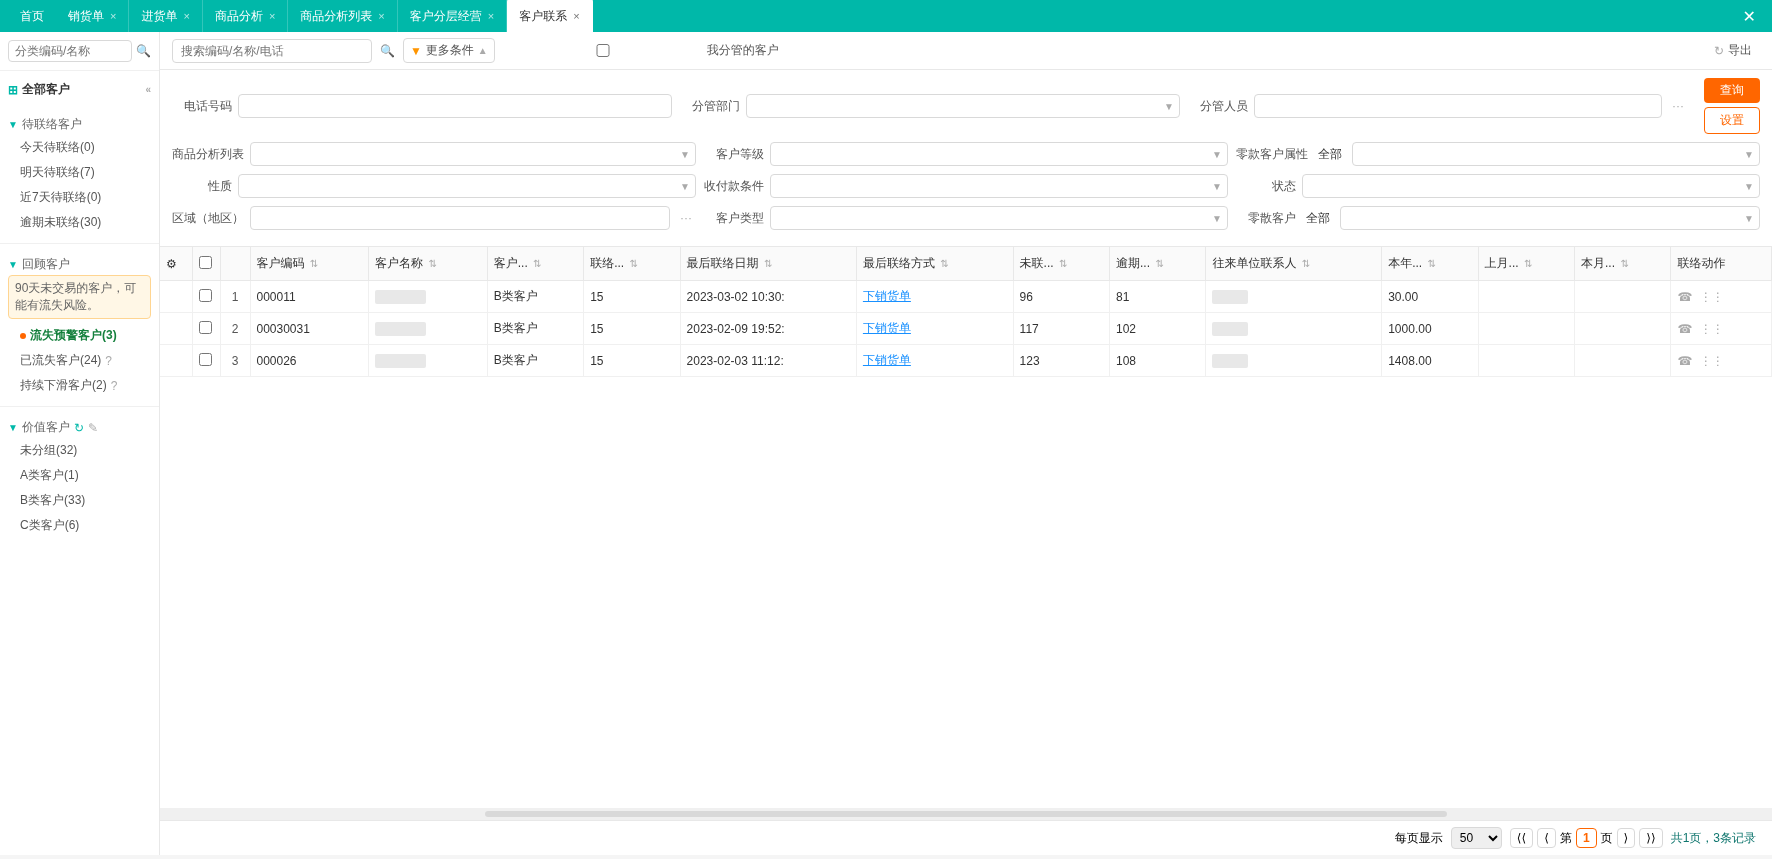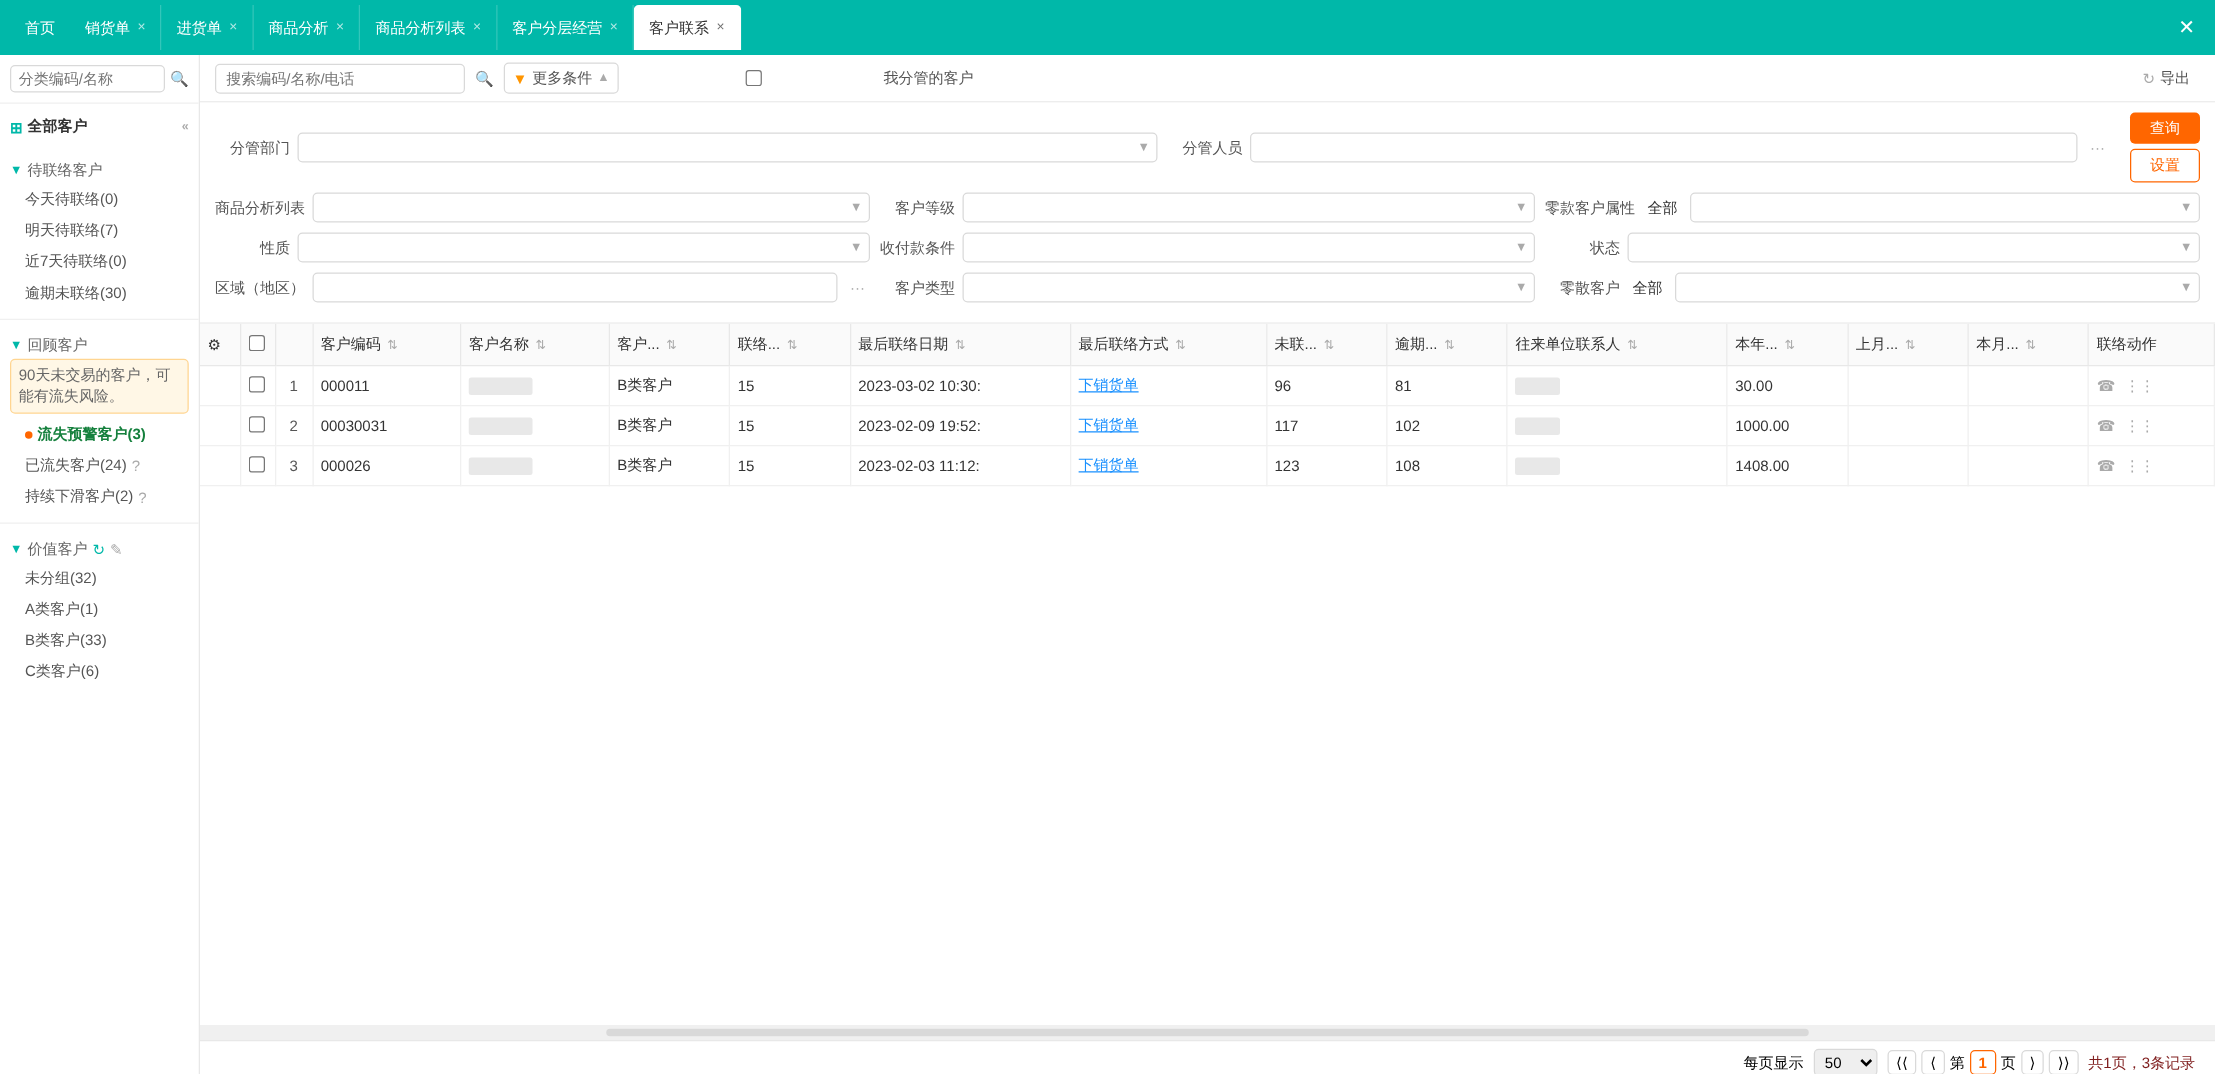--- a/index.html
+++ b/index.html
@@ -1,21 +1,21 @@
 <!DOCTYPE html>
 <html><head>
   <meta charset="utf-8">
   <style>
     * { box-sizing: border-box; margin: 0; padding: 0; font-family: 'Microsoft YaHei', Arial, sans-serif; font-size: 12px; }
     body { background: #f5f5f5; overflow: hidden; }
 
     
     .top-tabbar {
       display: flex; align-items: center;
-      background: #00b8a9; height: 44px;
+      background: #00b8a9; height: 32px;
       padding: 0 8px;
     }
     .top-tab {
       display: flex; align-items: center;
       padding: 0 12px; height: 36px; cursor: pointer;
       color: #fff; font-size: 13px; white-space: nowrap;
       border-right: 1px solid rgba(255,255,255,0.2);
     }
     .top-tab.active {
       background: #fff; color: #333;
@@ -164,21 +164,21 @@
     }
     .page-nav { display: flex; align-items: center; gap: 4px; }
     .page-nav button {
       border: 1px solid #d9d9d9; background: #fff;
       padding: 2px 6px; cursor: pointer; border-radius: 4px; font-size: 12px;
     }
     .page-nav .page-num {
       color: #ff6600; font-weight: bold; padding: 2px 6px;
       border: 1px solid #ff6600; border-radius: 4px;
     }
-    .page-info { color: #7f1d1d; }
+    .page-info { color: #0f766e; }
 
     
     .scroll-bar-area {
       height: 12px; background: #f0f0f0;
       display: flex; align-items: center; padding: 0 4px;
     }
     .scroll-thumb {
       height: 6px; width: 60%; background: #d9d9d9; border-radius: 3px;
       margin: 0 auto;
     }
@@ -310,20 +310,24 @@
       </label>
       <div class="export-btn">
         <span style="color:#aaa">↻</span>
         <span>导出</span>
       </div>
     </div>
 
     <div class="expand-panel">
 
       <div class="filter-row">
+        <div class="filter-field">
+          <label>电话号码</label>
+          <input class="filter-input" type="text" style="">
+        </div>
         <div class="filter-field">
           <label>分管部门</label>
           <div class="select-wrapper">
             <select class="filter-select"></select>
             <span class="chevron">▼</span>
           </div>
         </div>
         <div class="filter-field">
           <label>分管人员</label>
           <input class="filter-input" type="text" style="">

